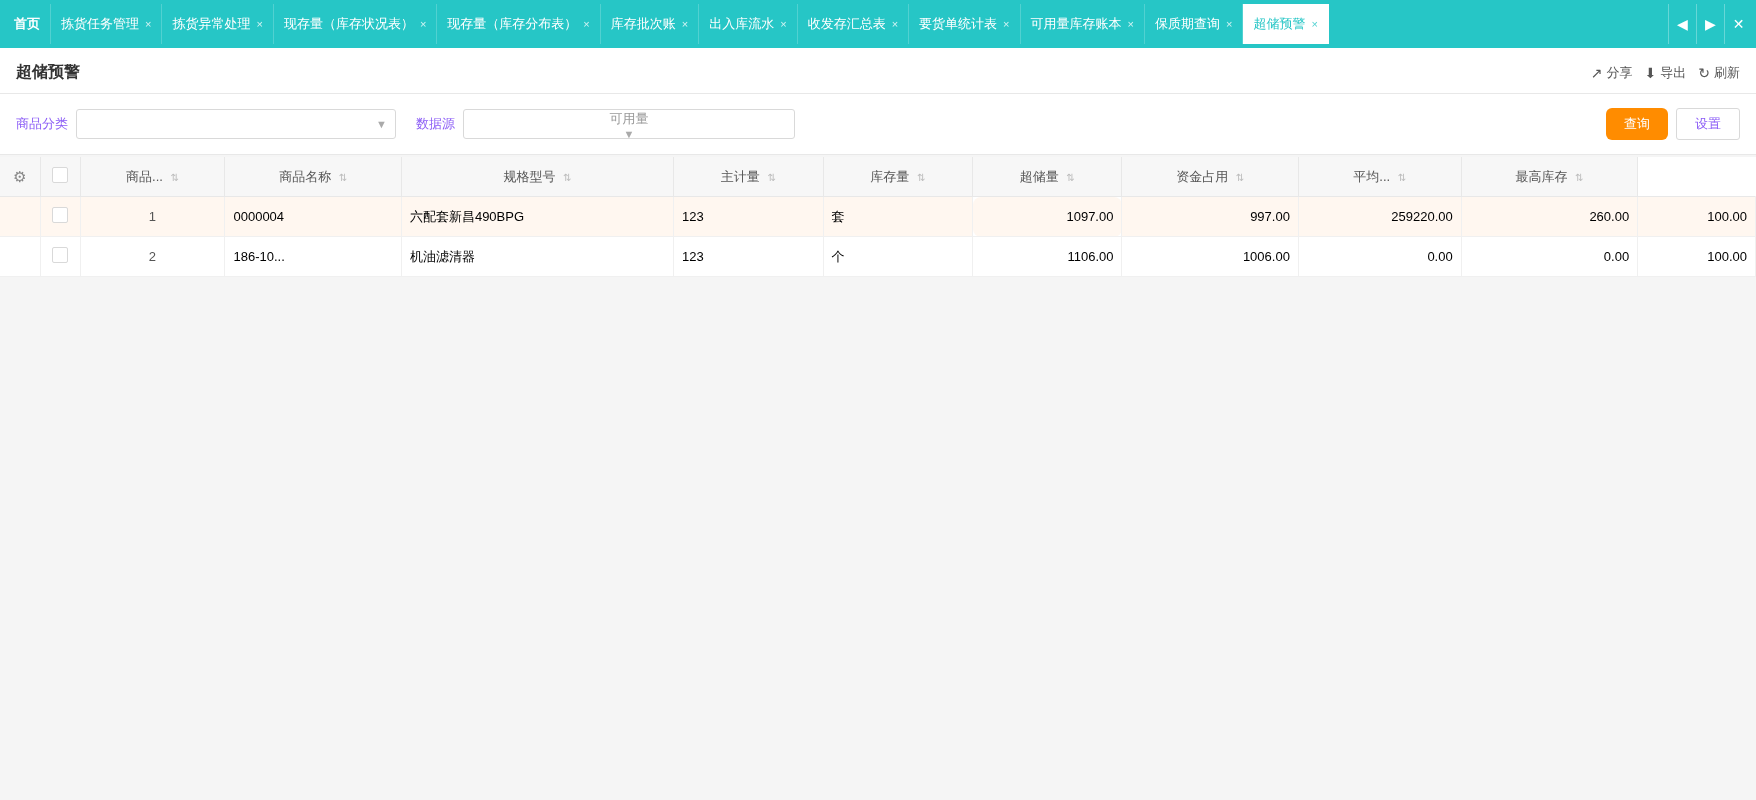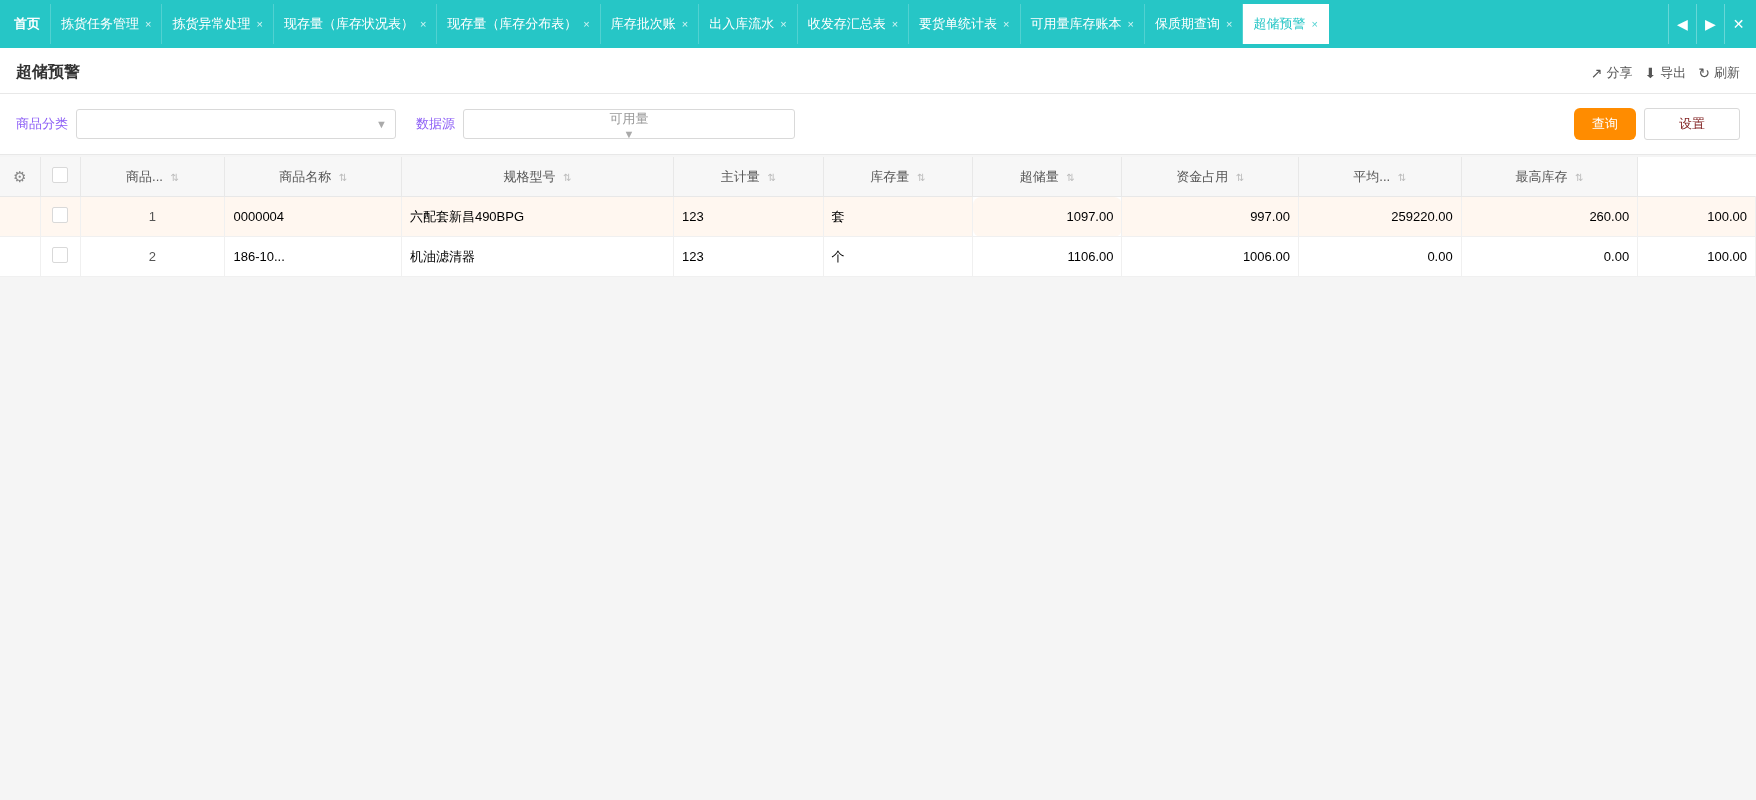--- a/index.html
+++ b/index.html
@@ -126,24 +126,24 @@
       background: #ff8c00;
       color: #fff;
       border: none;
       border-radius: 6px;
       padding: 6px 18px;
       cursor: pointer;
       font-size: 13px;
     }
     .btn-settings {
       background: #fff;
-      color: #7f1d1d;
+      color: #8b5cf6;
       border: 1px solid #d9d9d9;
       border-radius: 3px;
-      padding: 6px 34px;
+      padding: 6px 18px;
       cursor: pointer;
       font-size: 13px;
     }
 
     
     .table-container {
       background: #fff;
       margin-top: 2px;
     }
     table {

